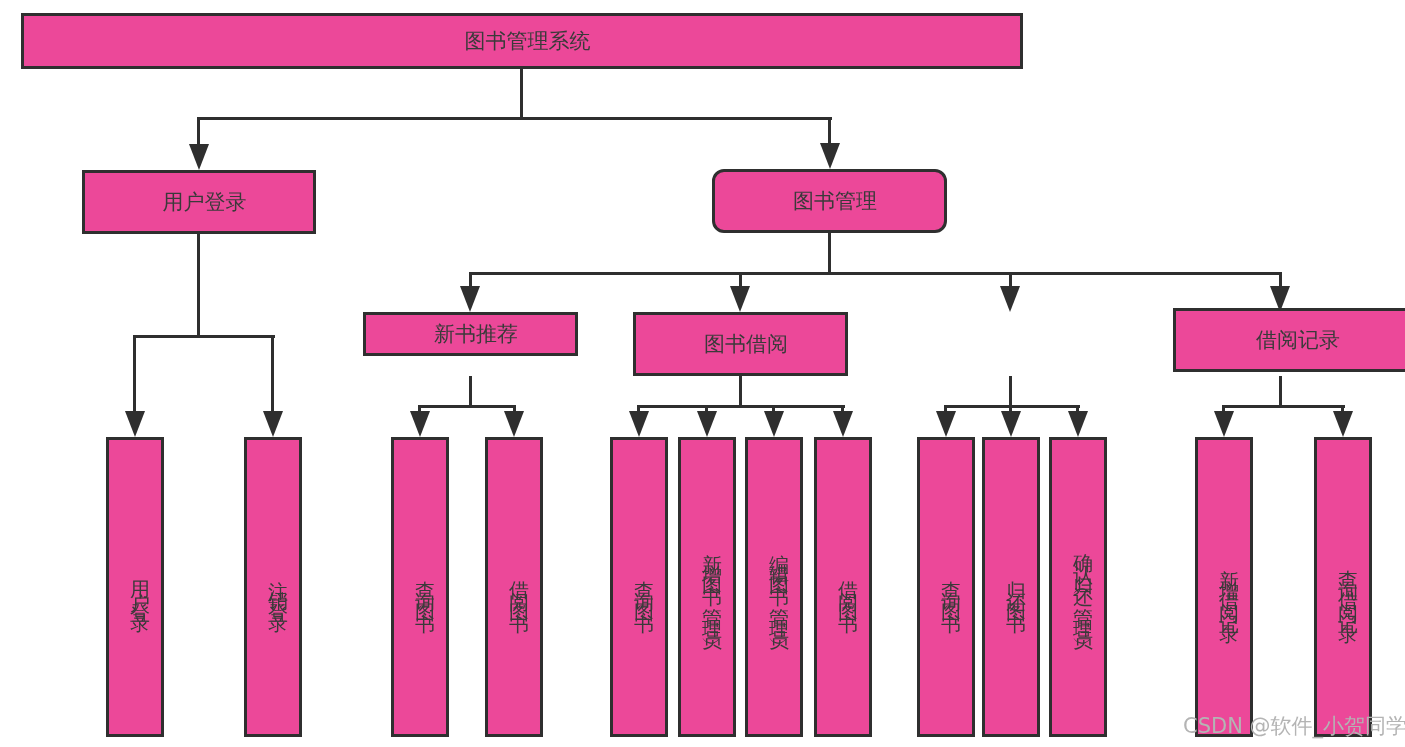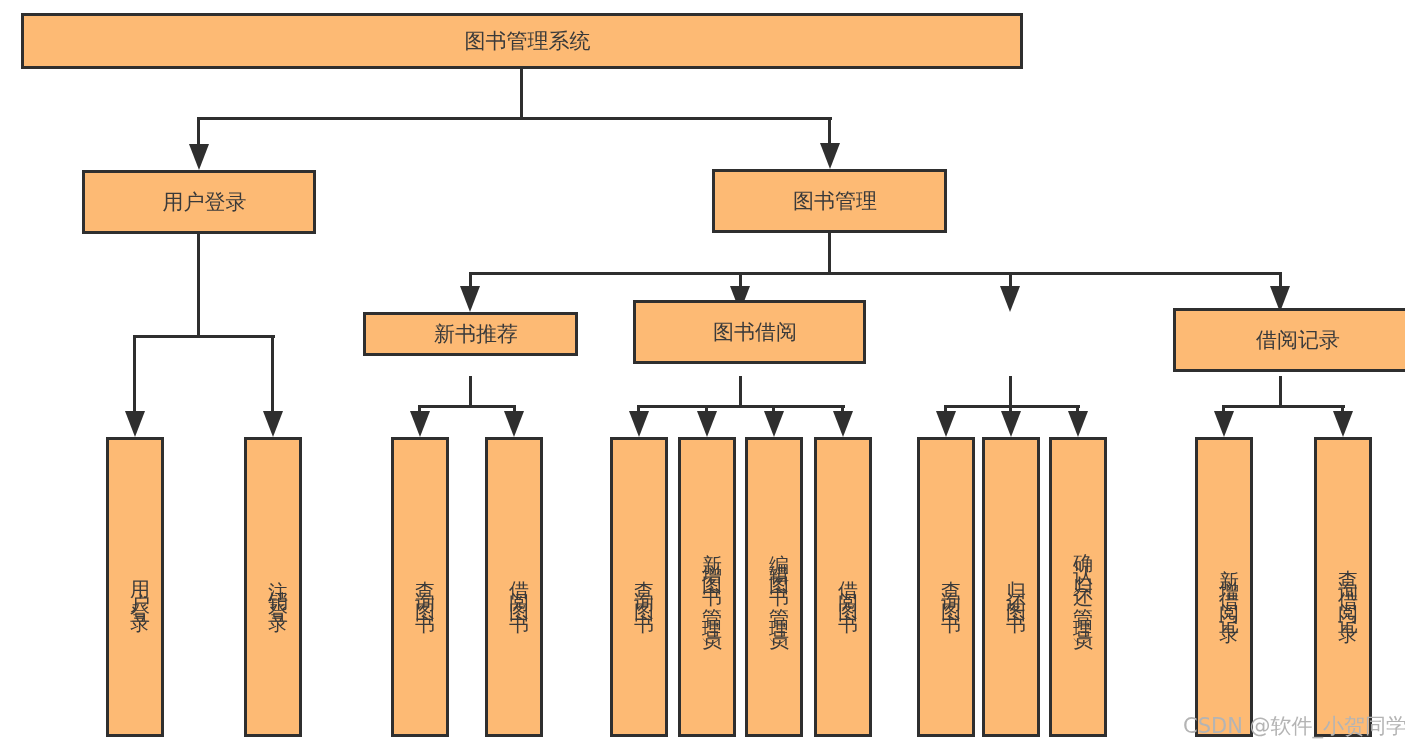--- a/index.html
+++ b/index.html
@@ -1,21 +1,21 @@
 <!DOCTYPE html>
 <html><head>
 <meta charset="utf-8">
 <style>
   html,body{margin:0;padding:0;background:#ffffff;}
   .canvas{
     position:relative;width:1405px;height:747px;background:#ffffff;overflow:hidden;
     font-family:"DejaVu Sans","Liberation Sans",sans-serif;
   }
   .box{
-    position:absolute;box-sizing:border-box;background:#fdba74;
+    position:absolute;box-sizing:border-box;background:#ec4899;
     border:3px solid #2f2f2f;color:#3a3a3a;
     display:flex;align-items:center;justify-content:center;
     font-size:21px;line-height:1;white-space:nowrap;padding-left:11px;
   }
   .leaf{
     writing-mode:vertical-rl;text-orientation:mixed;
     font-size:20px;letter-spacing:11px;white-space:normal;
   }
   .ln{position:absolute;background:#2f2f2f;}
   .arr{
@@ -93,29 +93,29 @@
   <div class="arr" style="left:1333px;top:411px;"></div>
 
   <div class="box" style="left:21px;top:13px;width:1002px;height:56px;">
       <span>图书管理系统</span>
     </div>
 
   <div class="box" style="left:82px;top:170px;width:234px;height:64px;">
       <span>用户登录</span>
     </div>
 
-  <div class="box" style="left:712px;top:169px;width:235px;height:64px;">
+  <div class="box" style="left:712px;top:169px;width:235px;height:64px;border-radius:12px;">
       <span>图书管理</span>
     </div>
 
   <div class="box" style="left:363px;top:312px;width:215px;height:44px;">
       <span>新书推荐</span>
     </div>
 
-  <div class="box" style="left:633px;top:300px;width:233px;height:64px;">
+  <div class="box" style="left:633px;top:312px;width:215px;height:64px;">
       <span>图书借阅</span>
     </div>
 
 
   <div class="box" style="left:1173px;top:308px;width:239px;height:64px;text-align:right;">
       <span>借阅记录</span>
     </div>
 
   <div class="box leaf" style="left:106px;top:437px;width:58px;height:300px;">用户登录</div>
   <div class="box leaf" style="left:244px;top:437px;width:58px;height:300px;">注销登录</div>

